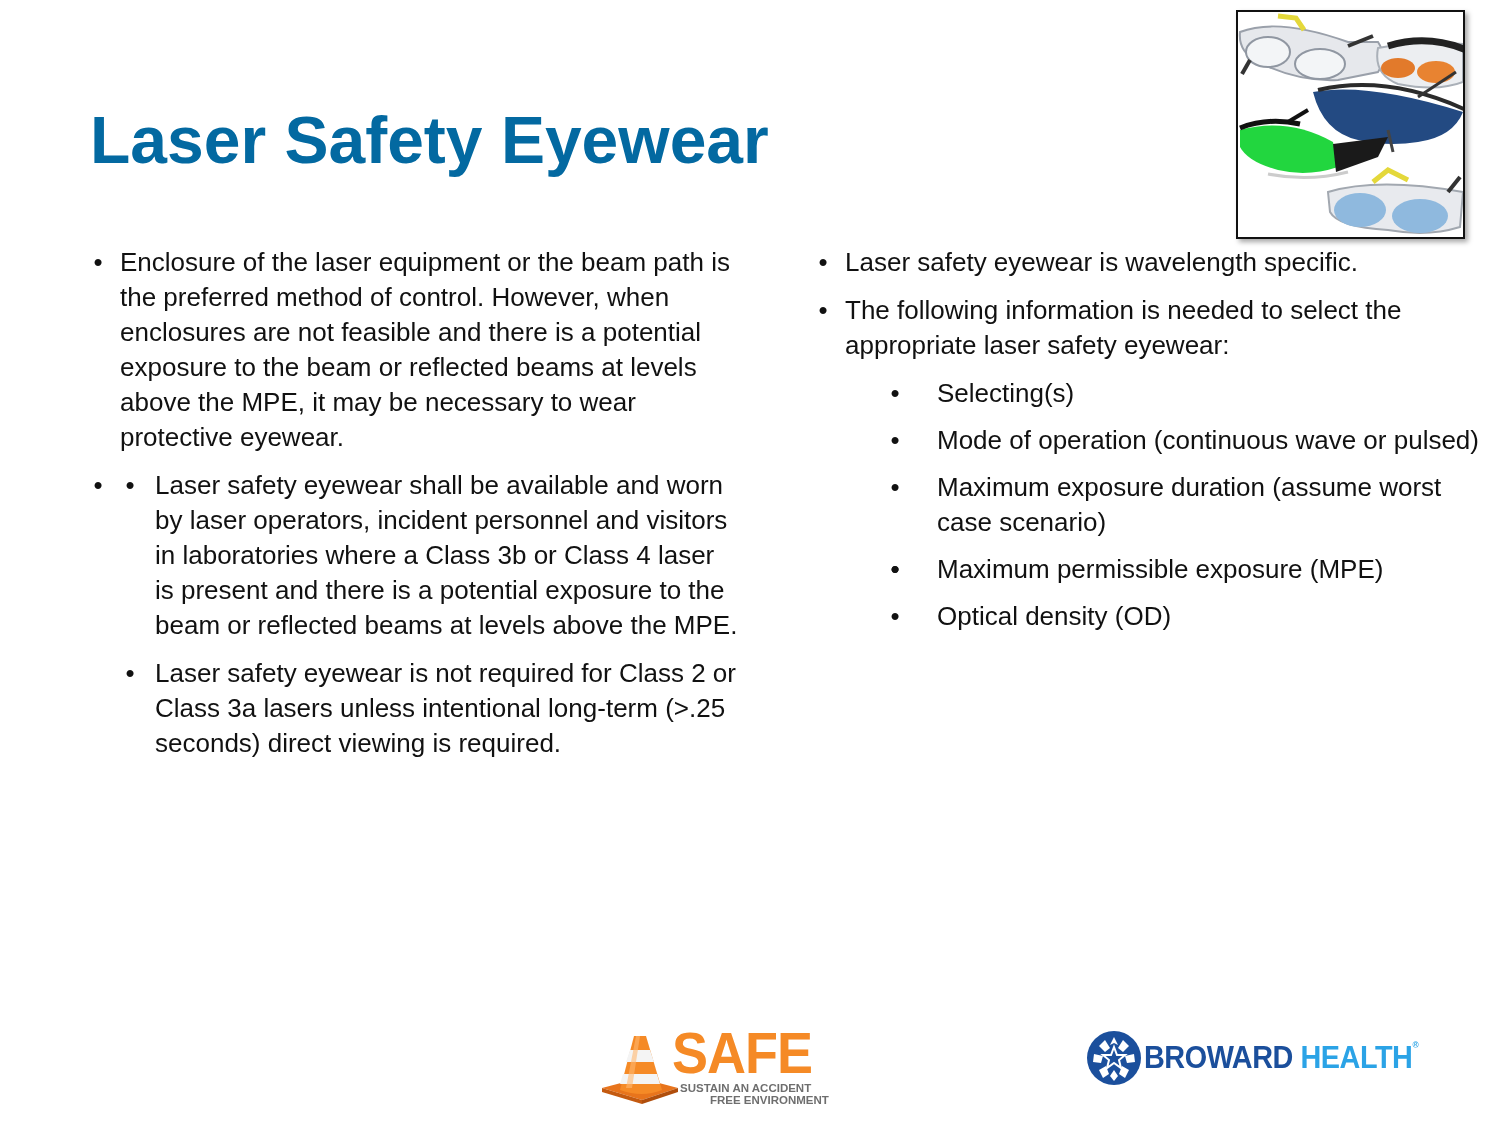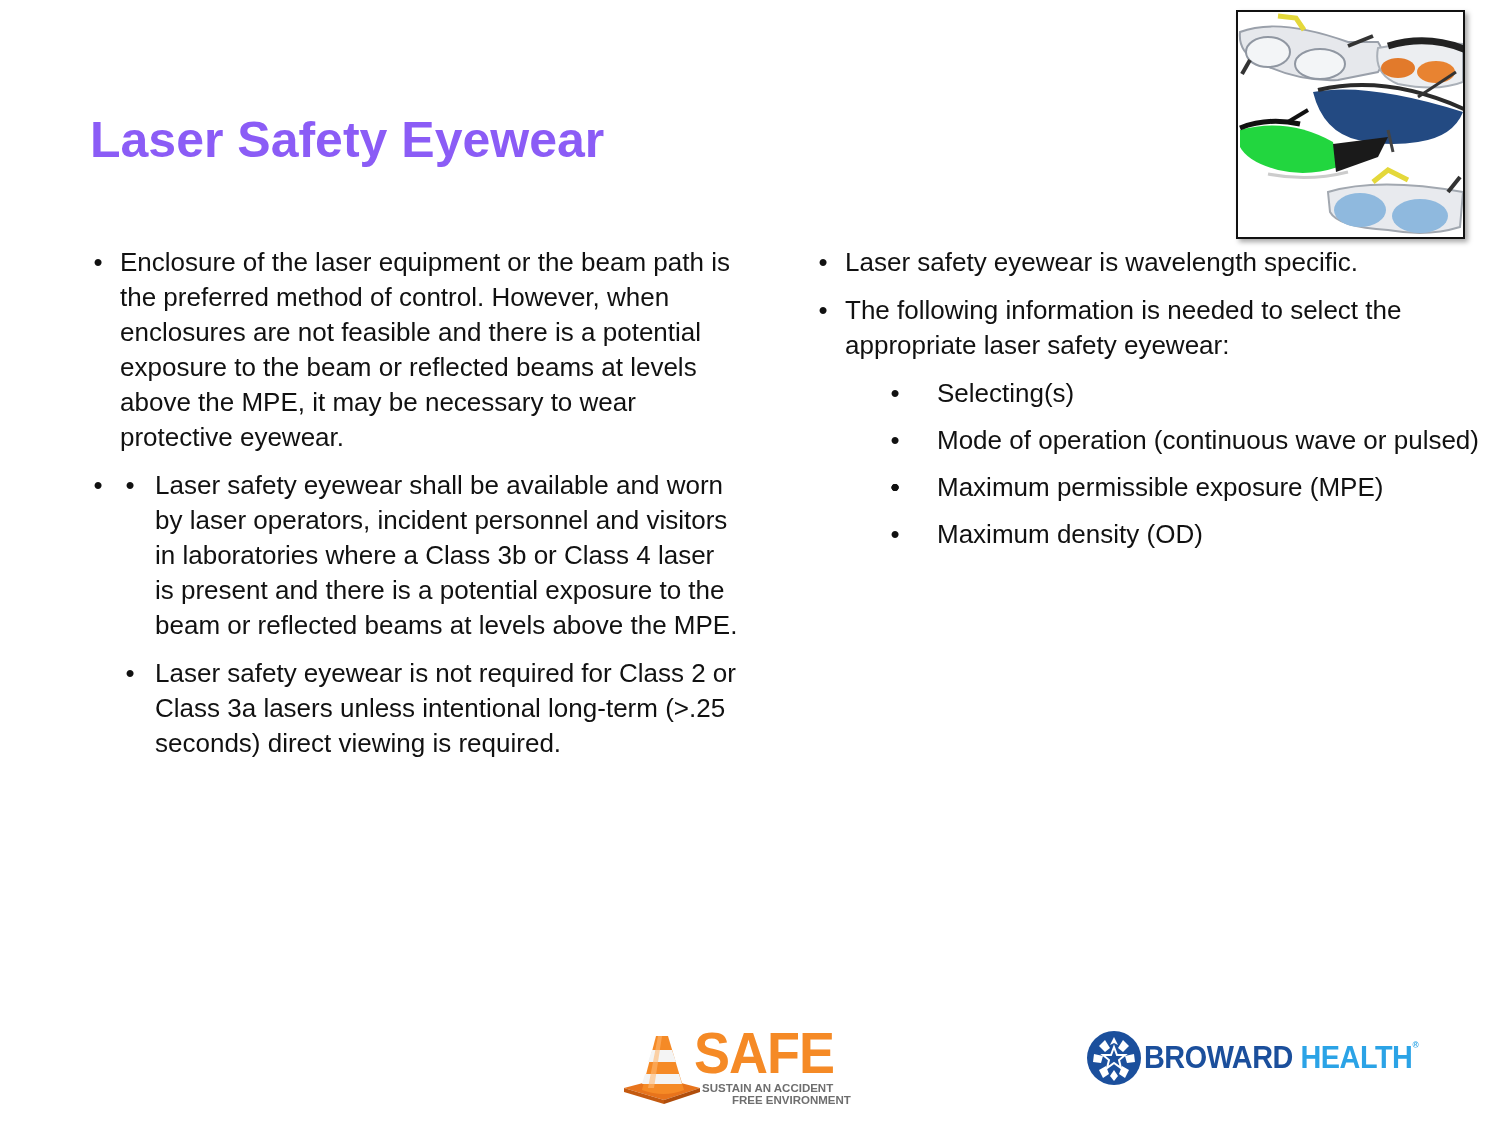--- a/index.html
+++ b/index.html
@@ -1,21 +1,21 @@
 <!DOCTYPE html>
 <html><head>
   <meta charset="utf-8">
   <style>
     * { box-sizing: border-box; margin: 0; padding: 0; }
     html, body { width: 1500px; height: 1125px; background: #ffffff; overflow: hidden; }
     body { position: relative; font-family: "Liberation Sans", sans-serif; color: #111111; }
 
     .slide-title {
       position: absolute; left: 90px; top: 100px;
-      font-size: 50px; font-weight: bold; color: #8b5cf6; letter-spacing: 0px;
+      font-size: 66px; font-weight: bold; color: #0369a1; letter-spacing: 0px;
       line-height: 80px; white-space: nowrap;
     }
 
     .photo-frame {
       position: absolute; left: 1236px; top: 10px; width: 229px; height: 229px;
       border: 2px solid #111; background: #fff;
       box-shadow: 3px 3px 5px rgba(0,0,0,0.35);
       overflow: hidden;
     }
 
@@ -25,21 +25,21 @@
 
     .bullet { position: relative; padding-left: 32px; margin-bottom: 13px; }
     .bullet .dot { position: absolute; left: 0; top: 0; width: 20px; text-align: center; }
     .bullet.l2 { padding-left: 67px; }
     .bullet.l2 .dot { left: 32px; }
     .bullet.l3 { padding-left: 124px; margin-bottom: 12px; }
     .bullet.l3 .dot { left: 72px; }
 
     .section-heading { color: #c0141c; font-size: 26px; line-height: 35px; margin-bottom: 13px; }
 
-    .safe-logo { position: absolute; left: 622px; top: 1028px; width: 220px; height: 82px; }
+    .safe-logo { position: absolute; left: 600px; top: 1028px; width: 220px; height: 82px; }
     .safe-word { position: absolute; left: 72px; top: -6px; font-size: 54px; font-weight: bold;
       color: #f58a26; letter-spacing: -1px; transform: scaleY(1.05); }
     .safe-sub { position: absolute; left: 80px; font-size: 11.5px; font-weight: bold; color: #6e6e6e;
       letter-spacing: 0px; line-height: 12px; white-space: nowrap; }
 
     .broward-logo { position: absolute; left: 1086px; top: 1030px; width: 330px; height: 58px; }
     .broward-text { position: absolute; left: 58px; top: 10px; font-size: 31px; font-weight: bold;
       letter-spacing: -0.5px; white-space: nowrap; transform: scaleX(0.93); transform-origin: left center; }
     .broward-text .w1 { color: #1b4f9c; }
     .broward-text .w2 { color: #2ba3e6; }
@@ -124,31 +124,32 @@
   <div class="bullet l3">
     <span class="dot">•</span>
     <span>Selecting(s)</span>
   </div>
   <div class="bullet l3">
     <span class="dot">•</span>
     <span>Mode of operation (continuous wave or pulsed)</span>
   </div>
   <div class="bullet l3">
     <span class="dot">•</span>
+    <span>Maximum exposure duration (assume worst case scenario)</span>
   </div>
   <div class="bullet l3">
     <span class="dot">•</span>
   </div>
   <div class="bullet l3">
     <span class="dot">•</span>
     <span>Maximum permissible exposure (MPE)</span>
   </div>
   <div class="bullet l3">
     <span class="dot">•</span>
-    <span>Maximum density (OD)</span>
+    <span>Optical density (OD)</span>
   </div>
 </div>
 
 <div class="safe-logo">
   <svg width="80" height="72" viewBox="0 0 80 72" style="position:absolute;left:0;top:4px;">
     <path d="M2 56 L40 46 L78 56 L42 68 Z" fill="#e8741c"></path>
     <path d="M2 56 L42 68 L42 72 L2 60 Z" fill="#c45a10"></path>
     <path d="M42 68 L78 56 L78 60 L42 72 Z" fill="#b04e0c"></path>
     <path d="M34 4 L46 4 L62 58 Q42 66 20 58 Z" fill="#f58a26"></path>
     <path d="M30 18 L50 18 L54 30 L26 30 Z" fill="#f4f4f4"></path>

